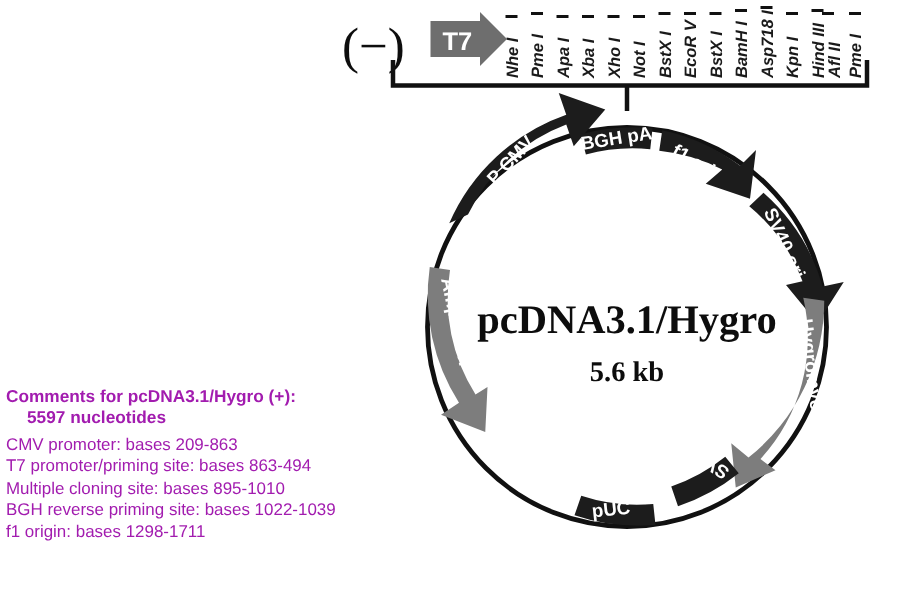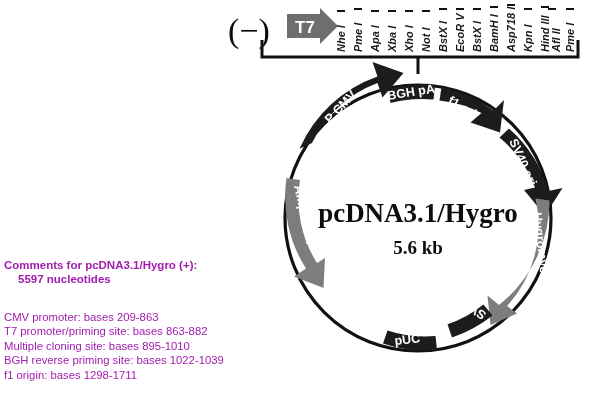--- a/index.html
+++ b/index.html
@@ -23,21 +23,21 @@
     line-height:14px;
     white-space:pre;
   }
   .comments-sub{
     font-size:11.5px;
     font-weight:bold;
     line-height:14px;
     padding-left:14px;
   }
   .comments-list{
-    margin-top:24px;
+    margin-top:4px;
   }
   .comments-list div{
     font-size:11.3px;
     line-height:14.4px;
     white-space:nowrap;
   }
   svg text{font-family:"Liberation Sans", sans-serif;}
   .enz{font-size:11px;font-style:italic;font-weight:600;fill:#1a1a1a;}
   .arcLabel{font-size:12.5px;font-weight:bold;fill:#ffffff;}
   .centerName{font-family:"Liberation Serif", serif;font-size:27px;font-weight:bold;fill:#0d0d0d;}
@@ -222,18 +222,18 @@
 
   <text class="centerName" x="418" y="222" text-anchor="middle">pcDNA3.1/Hygro</text>
   <text class="centerSize" x="418" y="254" text-anchor="middle">5.6 kb</text>
 </svg>
 
 <div class="comments">
   <div class="comments-title">Comments for pcDNA3.1/Hygro (+):</div>
   <div class="comments-sub">5597 nucleotides</div>
   <div class="comments-list">
     <div>CMV promoter: bases 209-863</div>
-    <div>T7 promoter/priming site: bases 863-882</div>
+    <div>T7 promoter/priming site: bases 863-494</div>
     <div>Multiple cloning site: bases 895-1010</div>
     <div>BGH reverse priming site: bases 1022-1039</div>
     <div>f1 origin: bases 1298-1711</div>
   </div>
 </div>
 
 </body></html>

